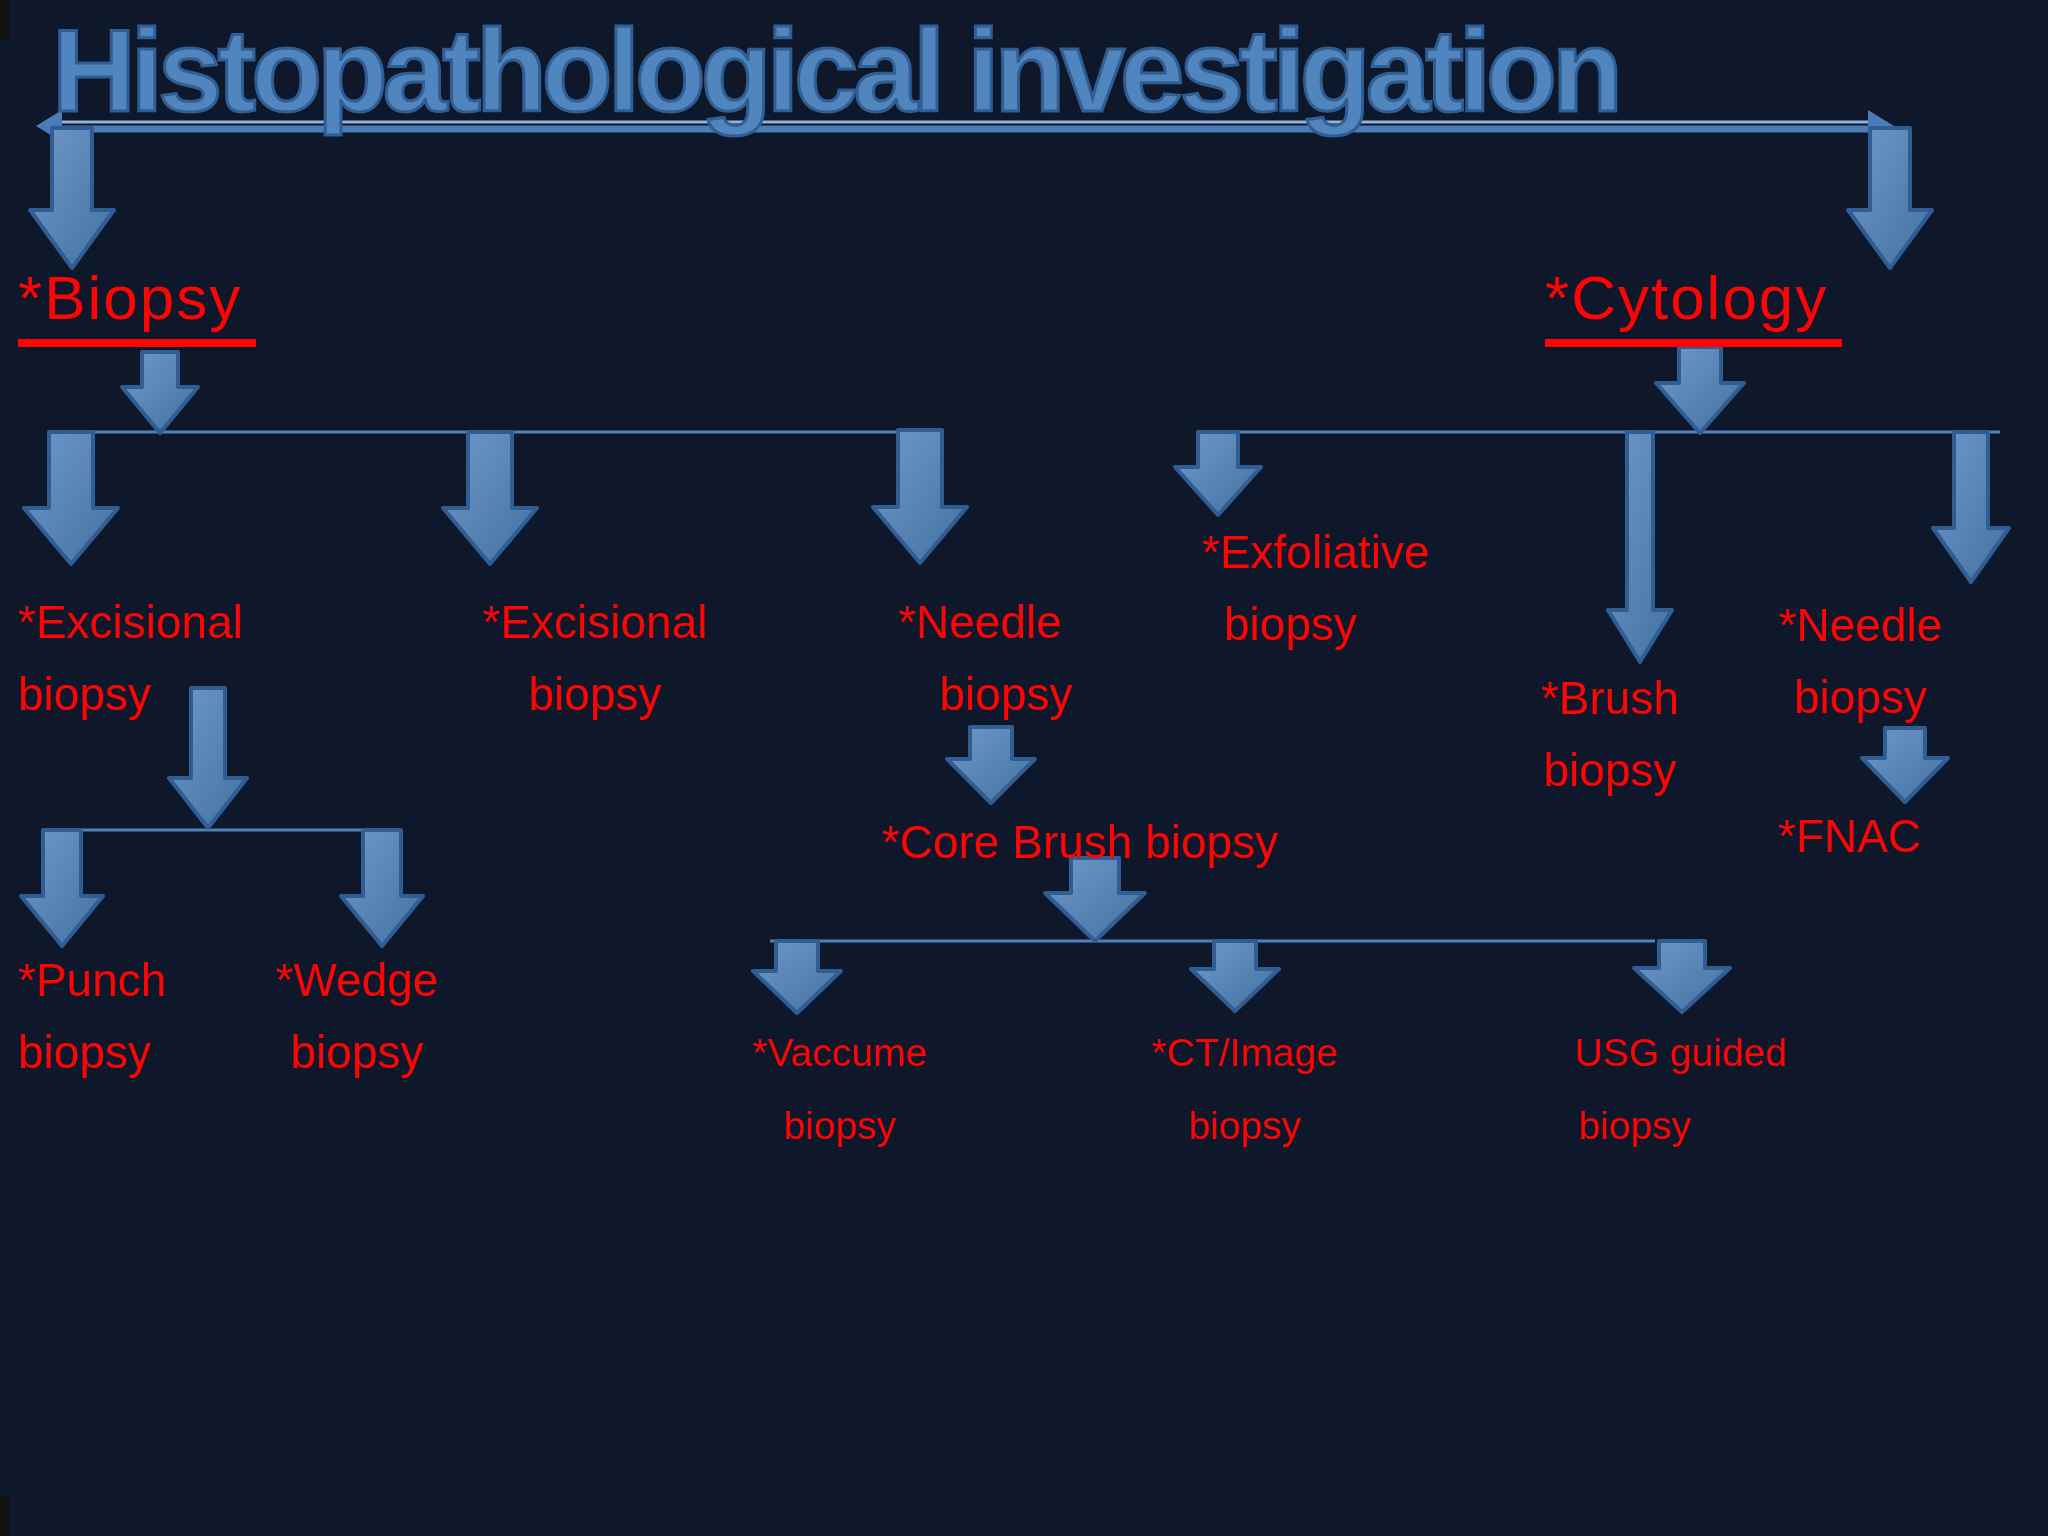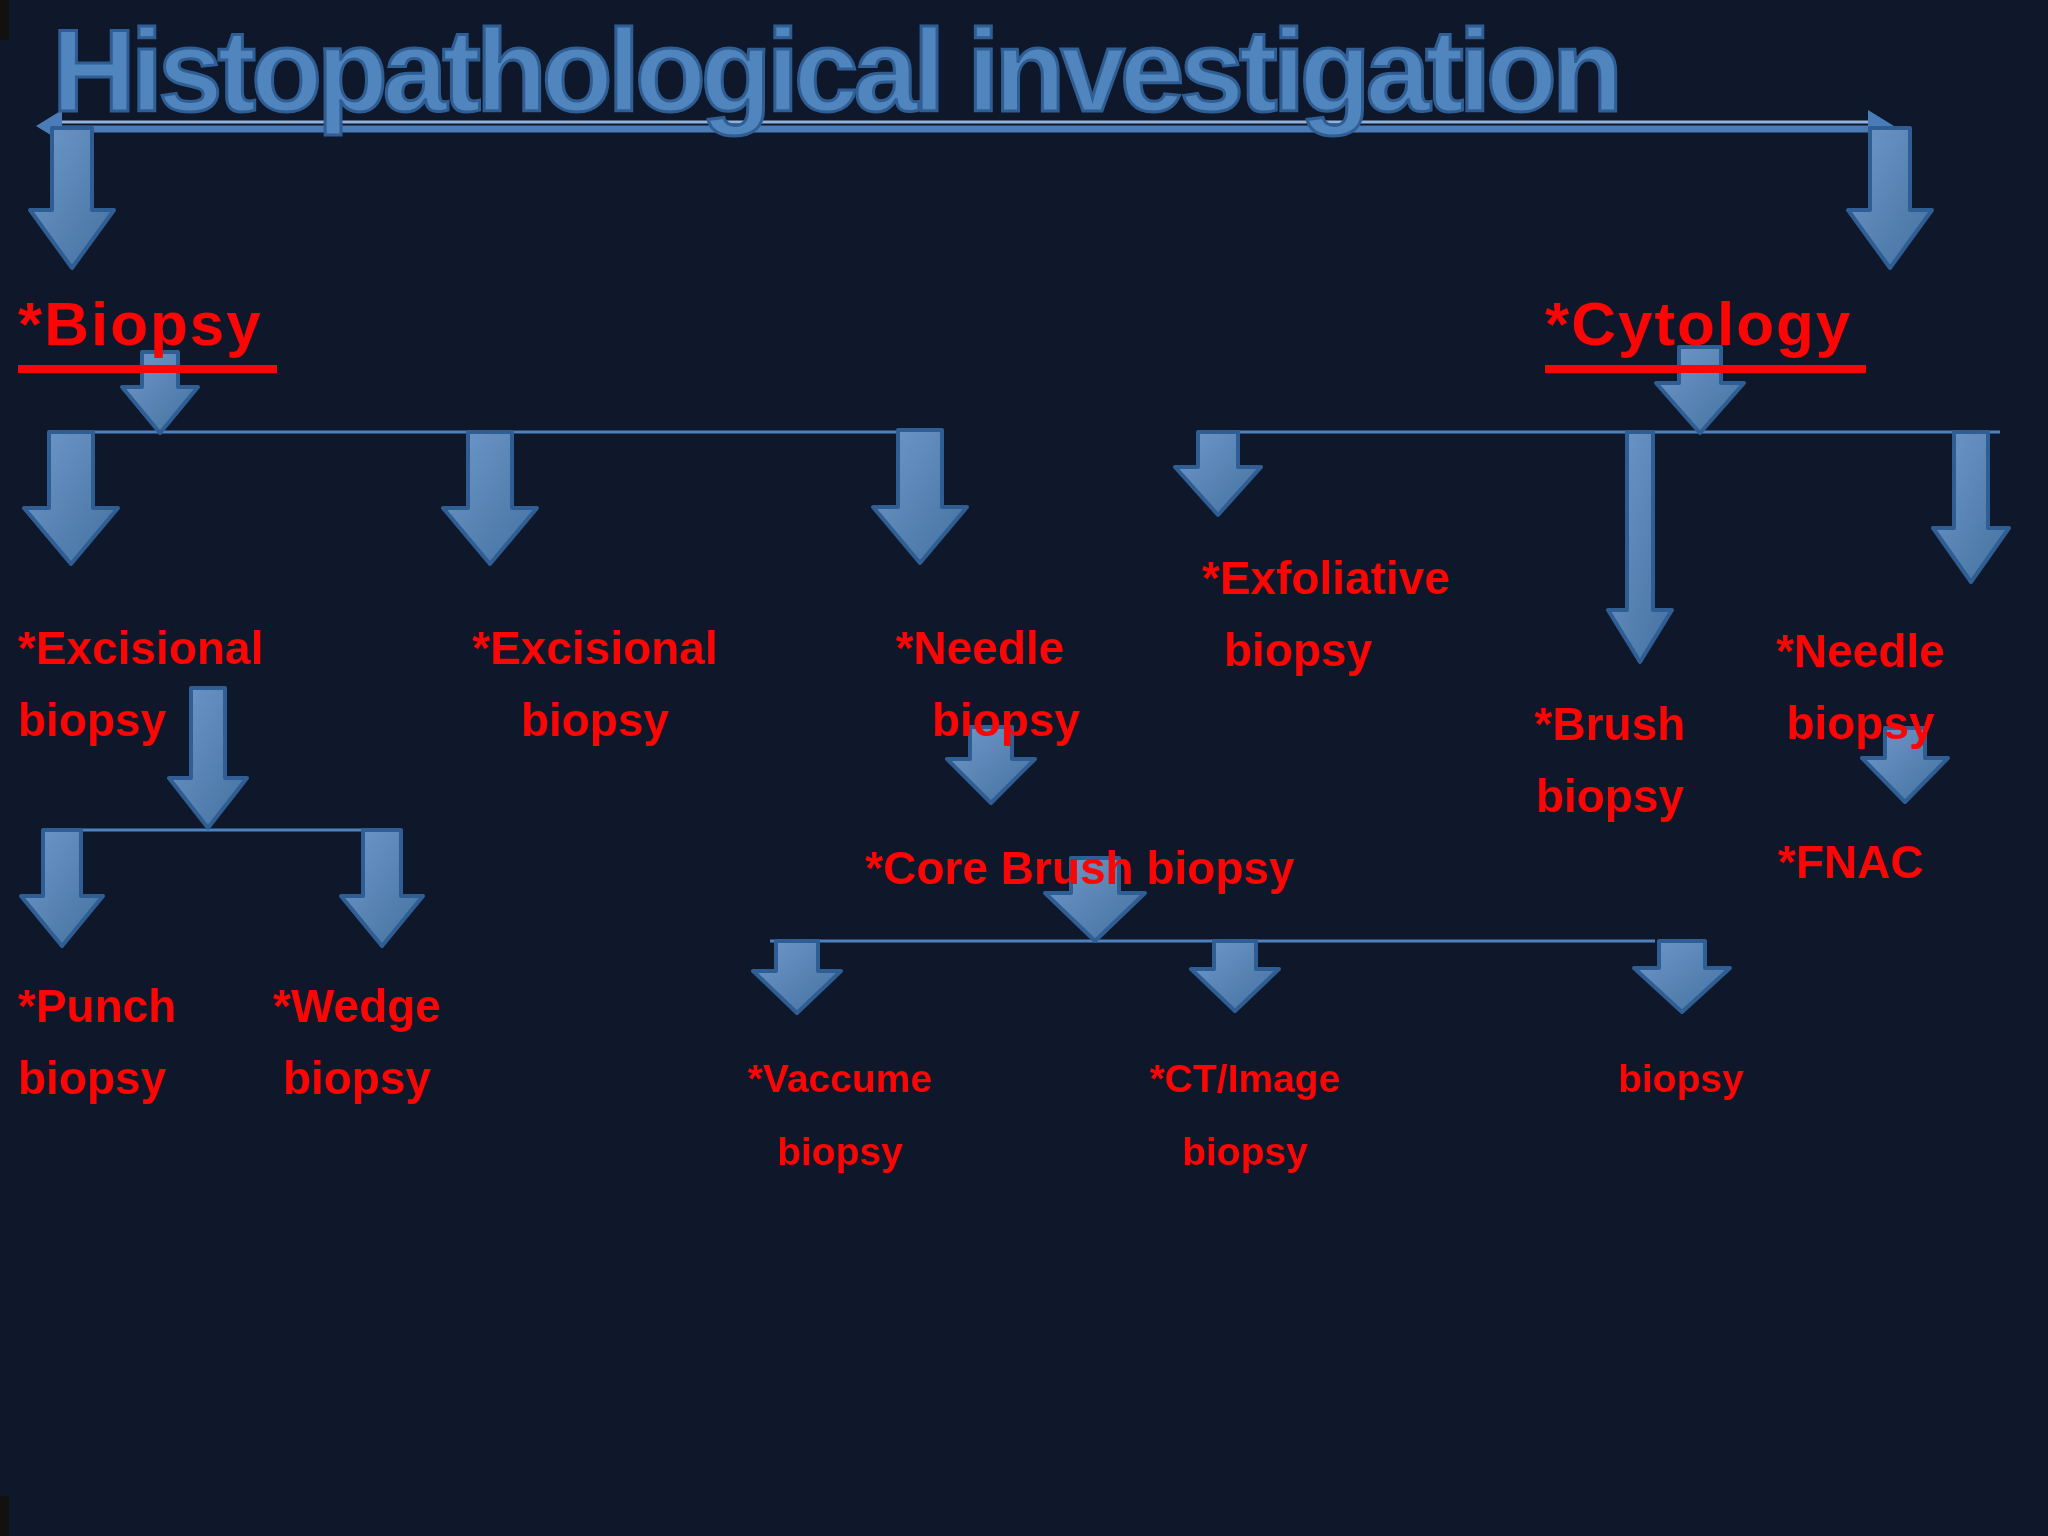--- a/index.html
+++ b/index.html
@@ -17,21 +17,21 @@
   .rule-main{stroke:#4a7cb8;stroke-width:7;fill:none;}
   .rule-head{fill:#4a7cb8;}
 
   .title{
     position:absolute;left:52px;top:4px;
     font-size:116px;font-weight:bold;white-space:nowrap;
     letter-spacing:-5px;
     color:#5185bd;
     -webkit-text-stroke:3px #2f5e94;
   }
-  .node{position:absolute;color:#fb0505;font-weight:bold;white-space:nowrap;margin-top:26px;}
+  .node{position:absolute;color:#fb0505;font-weight:normal;white-space:nowrap;}
   .big{font-size:62px;letter-spacing:2px;}
   .std{font-size:46px;line-height:72px;}
   .sm{font-size:39px;line-height:73px;}
   .ctr{text-align:center;}
   .ul{display:inline-block;border-bottom:8px solid #fb0505;padding:0 14px 6px 0;}
   .indent2 > div:nth-child(2){padding-left:22px;}
   .pullleft2 > div:nth-child(2){margin-right:92px;}
   .pushright2 > div:nth-child(2){margin-left:52px;}
   .artifact{position:absolute;background:#111;width:9px;height:40px;left:0;}
 </style>
@@ -118,20 +118,21 @@
 
   <div class="node sm ctr" style="left:660px;top:1016px;width:360px;">
     <div>*Vaccume</div>
     <div>biopsy</div>
   </div>
   <div class="node sm ctr" style="left:1080px;top:1016px;width:330px;">
     <div>*CT/Image</div>
     <div>biopsy</div>
   </div>
   <div class="node sm ctr pullleft2" style="left:1505px;top:1016px;width:352px;">
+    <div>USG guided</div>
     <div>biopsy</div>
   </div>
 
   <div class="node std indent2" style="left:1202px;top:516px;">
     <div>*Exfoliative</div>
     <div>biopsy</div>
   </div>
   <div class="node std ctr" style="left:1495px;top:662px;width:230px;">
     <div>*Brush</div>
     <div>biopsy</div>

